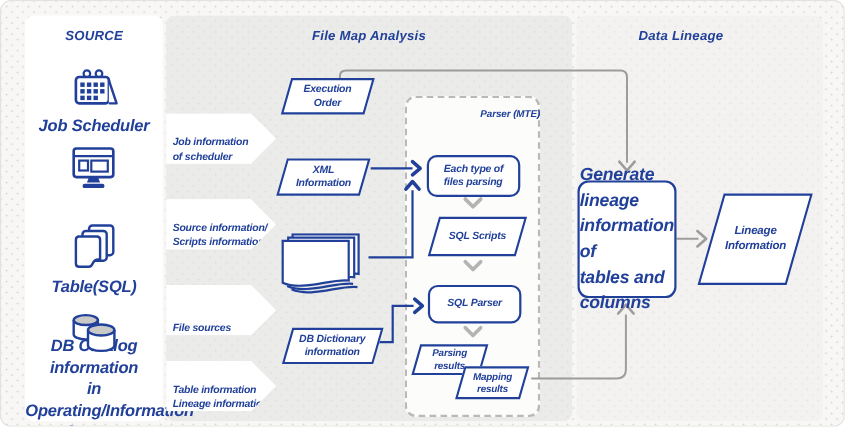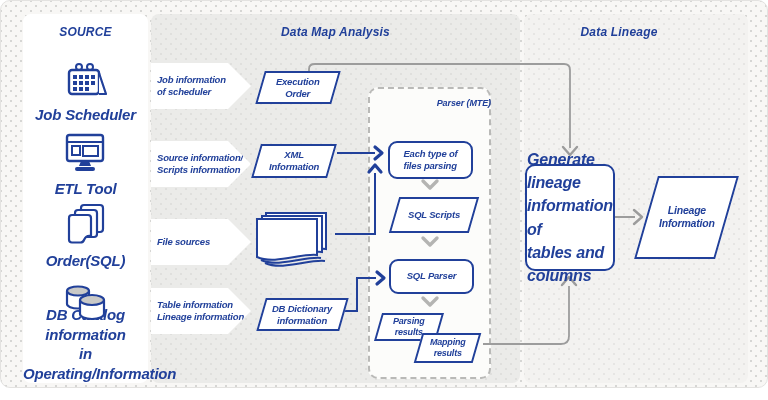--- a/index.html
+++ b/index.html
@@ -49,21 +49,21 @@
   .t{color:var(--blue);white-space:pre-line;}
   .abs{position:absolute;}
   .src-label{
     position:absolute;width:125px;text-align:center;
     font-size:15px;font-weight:700;line-height:1.3;letter-spacing:-.2px;
   }
   .flow-arrow{
     position:absolute;left:150px;width:100px;height:46px;
     background:#ffffff;
     clip-path:polygon(0 0,77% 0,100% 50%,77% 100%,0 100%);
-    display:flex;align-items:center;
+    display:flex;align-items:flex-end;margin-top:40px;
   }
   .flow-arrow .t{
     padding-left:6px;font-size:9.5px;font-weight:700;line-height:1.3;letter-spacing:-.2px;
   }
   .para{
     position:absolute;border:2px solid var(--blue);background:#fff;
     transform:skewX(-16deg);
     display:flex;align-items:center;justify-content:center;
   }
   .para .t{
@@ -96,21 +96,21 @@
 </head>
 <body>
 
 <div class="canvas">
 
   <div class="panel panel-source"></div>
   <div class="panel panel-analysis"></div>
   <div class="panel panel-lineage"></div>
 
   <div class="hdr" style="left:22px;width:125px;">SOURCE</div>
-  <div class="hdr" style="left:150px;width:369px;">Data Map Analysis</div>
+  <div class="hdr" style="left:150px;width:369px;">File Map Analysis</div>
   <div class="hdr" style="left:506px;width:224px;">Data Lineage</div>
 
   <svg class="overlay" width="768" height="400" viewBox="0 0 768 400">
 
     <path d="M308,70 V68 Q308,63 314,63 H563 Q569,63 569,69 V147" fill="none" stroke="#9c9c9c" stroke-width="1.8"></path>
     <path d="M562,146 L569,154 L576,146" fill="none" stroke="#9c9c9c" stroke-width="2.4" stroke-linecap="round" stroke-linejoin="round"></path>
 
     <path d="M482,343 H560 Q568,343 568,335 V285" fill="none" stroke="#9c9c9c" stroke-width="1.8"></path>
     <path d="M561,284 L568,276 L575,284" fill="none" stroke="#9c9c9c" stroke-width="2.4" stroke-linecap="round" stroke-linejoin="round"></path>
 
@@ -153,28 +153,27 @@
   <div class="src-label t" style="left:22px;top:104px;">Job Scheduler</div>
 
   <svg class="abs shape" style="left:62px;top:130px;" width="44" height="42" viewBox="0 0 44 42">
     <rect x="4" y="4" width="36" height="26" rx="2.5" fill="#fff" stroke="#21409a" stroke-width="2.4"></rect>
     <path d="M4,11 H40" stroke="#21409a" stroke-width="2"></path>
     <rect x="9" y="15" width="8" height="9" fill="none" stroke="#21409a" stroke-width="2"></rect>
     <rect x="20" y="15" width="15" height="10" fill="none" stroke="#21409a" stroke-width="2"></rect>
     <path d="M18,30 h8 l2,5 h-12 z" fill="#21409a"></path>
     <rect x="12" y="36" width="20" height="4" rx="2" fill="#21409a"></rect>
   </svg>
-  <div class="src-label t" style="left:22px;top:178px;">ETL Tool</div>
 
   <svg class="abs shape" style="left:64px;top:202px;" width="42" height="44" viewBox="0 0 42 44">
     <rect x="16" y="2" width="22" height="27" rx="3" fill="#fff" stroke="#21409a" stroke-width="2.2"></rect>
     <rect x="10" y="7" width="22" height="27" rx="3" fill="#fff" stroke="#21409a" stroke-width="2.2"></rect>
     <path d="M4,15 q0,-3 3,-3 h16 q3,0 3,3 v18 q-5,-1 -7,4 q-1,2.5 -3.5,2.5 h-8.5 q-3,0 -3,-3 z" fill="#fff" stroke="#21409a" stroke-width="2.2" stroke-linejoin="round"></path>
   </svg>
-  <div class="src-label t" style="left:22px;top:250px;">Order(SQL)</div>
+  <div class="src-label t" style="left:22px;top:250px;">Table(SQL)</div>
 
   <svg class="abs shape" style="left:61px;top:282px;" width="48" height="40" viewBox="0 0 48 40">
     <path d="M5,8 v13 a11,4.5 0 0 0 22,0 v-13" fill="#fff" stroke="#21409a" stroke-width="2.2"></path>
     <ellipse cx="16" cy="8" rx="11" ry="4.5" fill="#c9c9c7" stroke="#21409a" stroke-width="2.2"></ellipse>
     <path d="M18,17 v14 a12,5 0 0 0 24,0 v-14" fill="#fff" stroke="#21409a" stroke-width="2.2"></path>
     <ellipse cx="30" cy="17" rx="12" ry="5" fill="#c9c9c7" stroke="#21409a" stroke-width="2.2"></ellipse>
   </svg>
   <div class="src-label t" style="left:22px;top:304px;">DB Catalog information
 in Operating/Information
 System</div>

